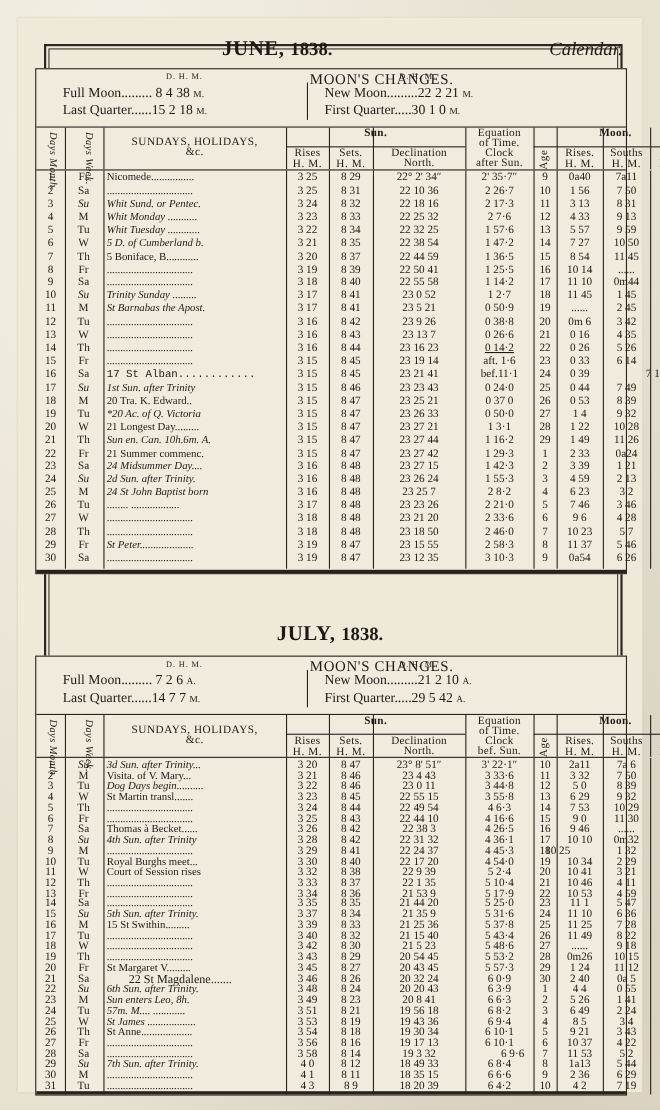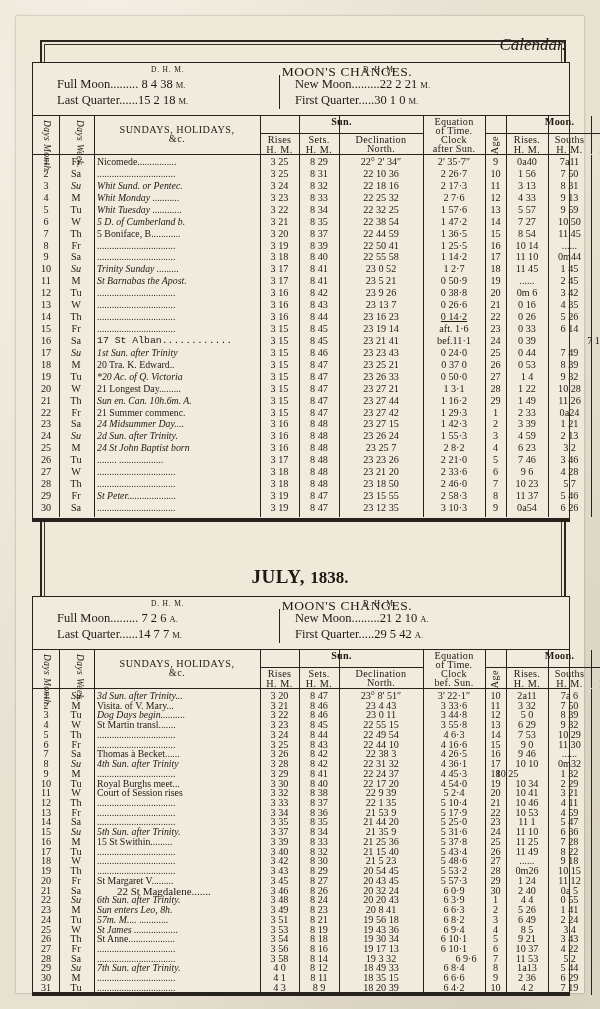--- a/index.html
+++ b/index.html
@@ -103,20 +103,24 @@
 <body>
 
 <div class="page">
   <div class="paper">
     <div class="outerborder">
       <div class="innerborder"></div>
     </div>
   </div>
 
   <div class="titlerow">
+    <div class="month-title">
+      <span>JUNE,</span>
+      <span class="yr">1838.</span>
+    </div>
     <div class="calendar-word">Calendar.</div>
   </div>
 
   <div class="block june" id="june-block">
       <div class="mc">
         <div class="mc-title" style="left: 92px; right: 0px;">MOON'S CHANGES.</div>
         <div class="dhm left">D. H. M.</div>
         <div class="dhm right">D. H. M.</div>
         <div class="mcline l1"><span>Full Moon......... 8   4 38</span> <span class="sm">M.</span></div>
         <div class="mcline l2"><span>Last Quarter......15   2 18</span> <span class="sm">M.</span></div>

